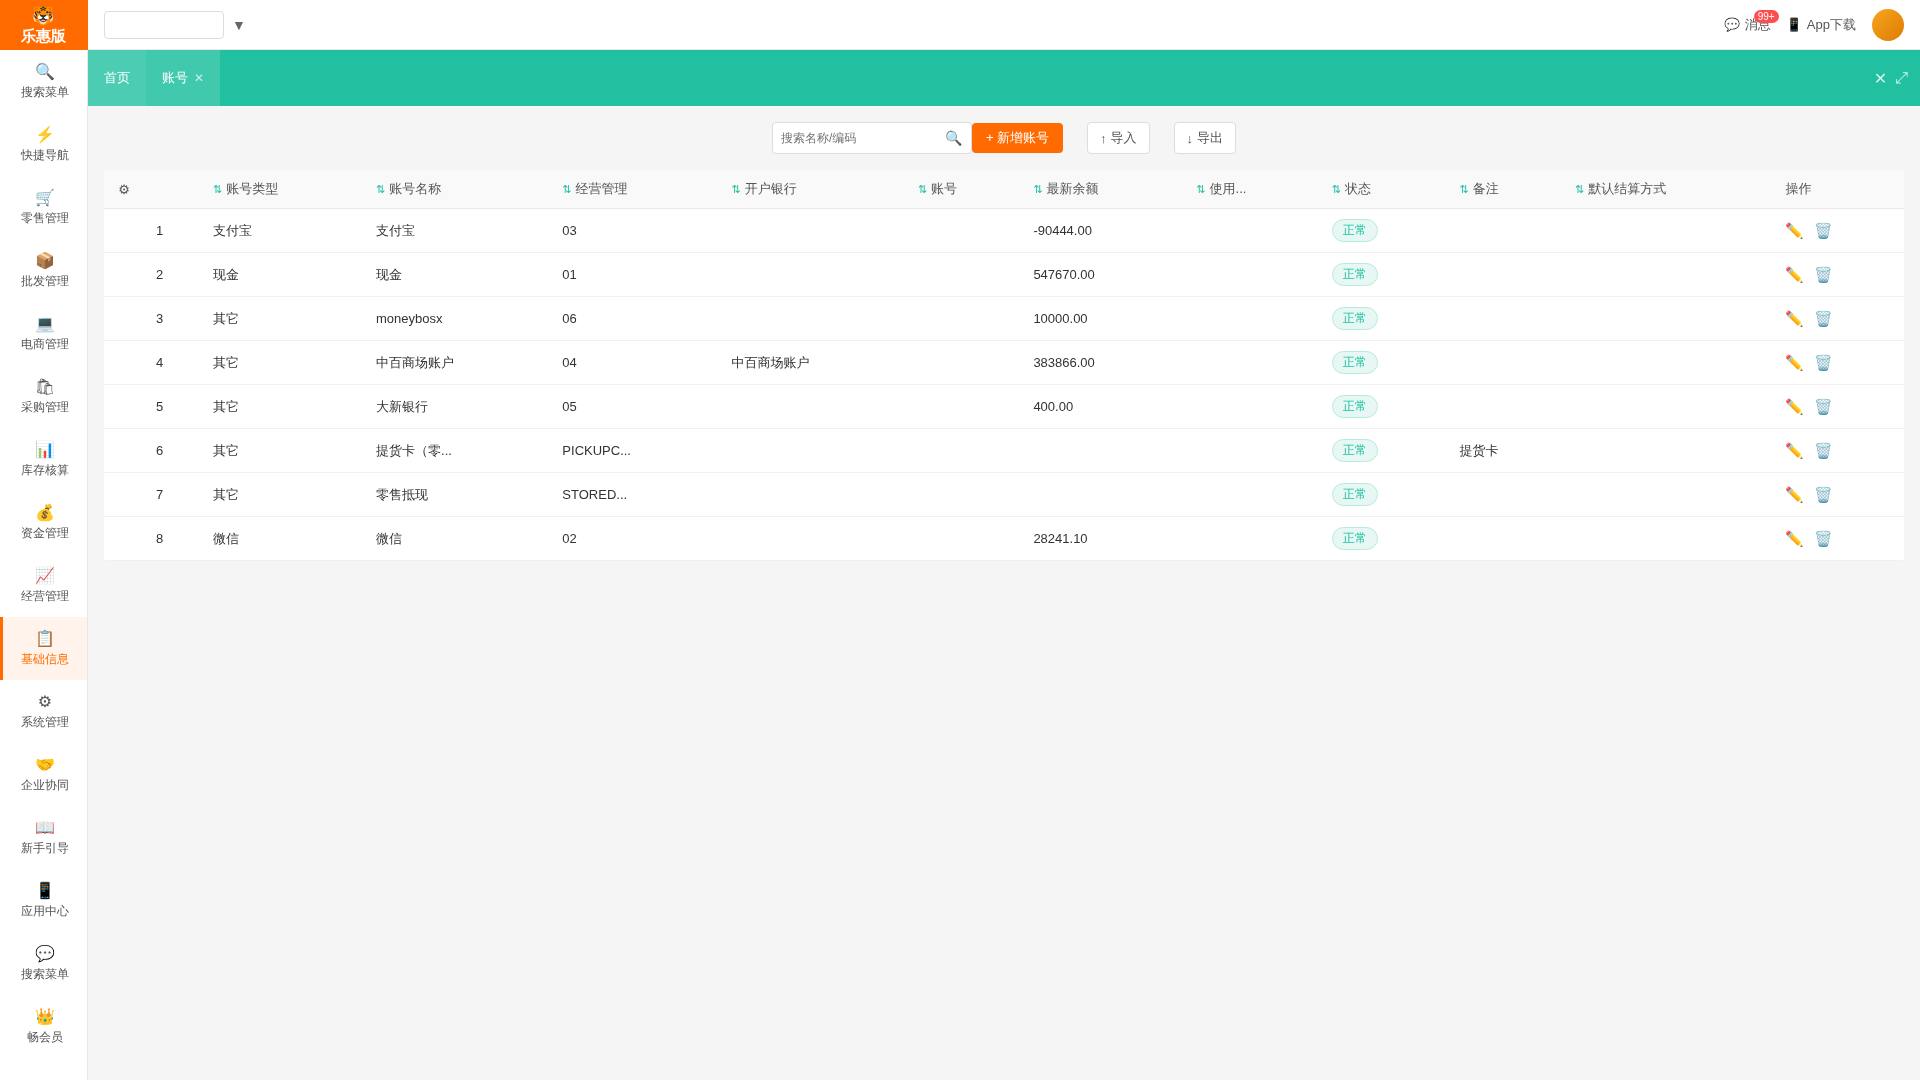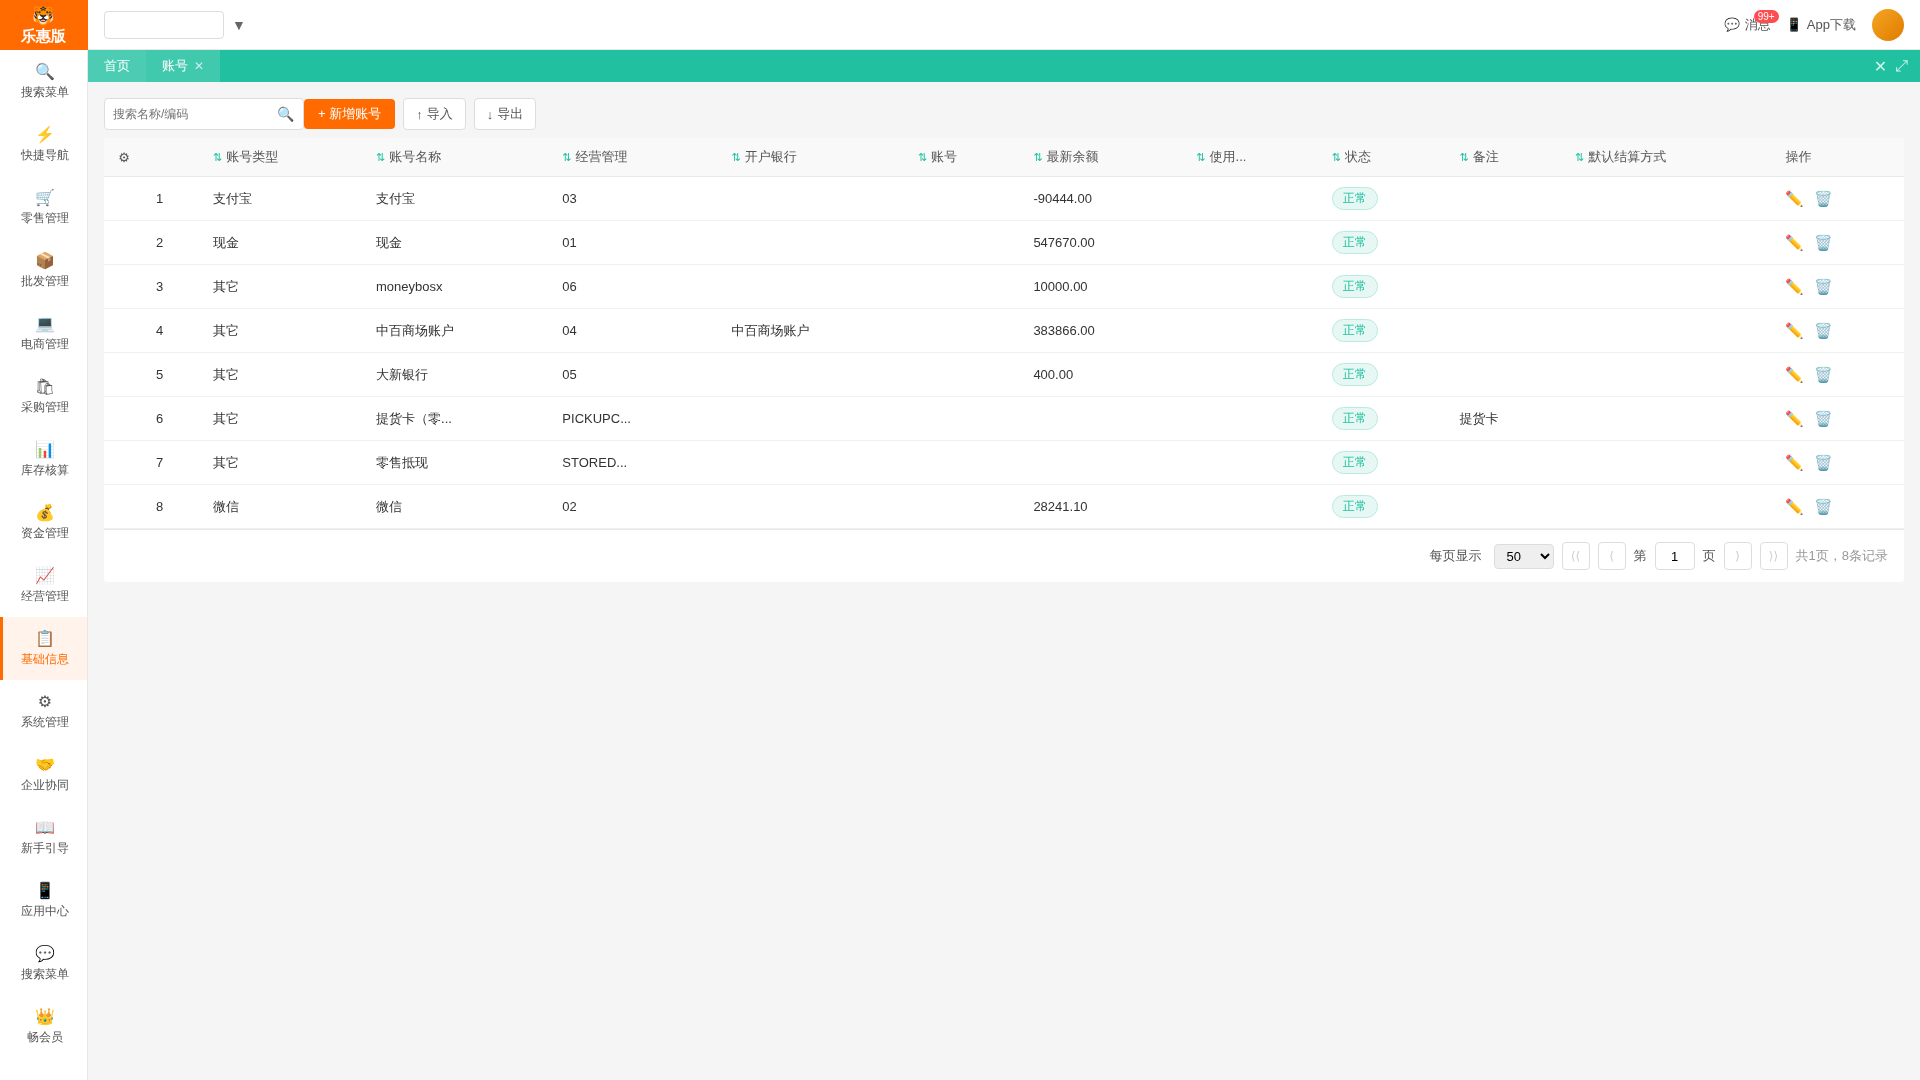--- a/index.html
+++ b/index.html
@@ -144,21 +144,21 @@
     .topbar-avatar {
       width: 32px;
       height: 32px;
       border-radius: 50%;
       background: linear-gradient(135deg, #f5a623, #e07b00);
       cursor: pointer;
     }
 
     
     .tabbar {
-      height: 32px;
+      height: 56px;
       background: #20c0a0;
       display: flex;
       align-items: stretch;
       flex-shrink: 0;
     }
     .tab {
       display: flex;
       align-items: center;
       padding: 0 16px;
       cursor: pointer;
@@ -194,22 +194,22 @@
       flex: 1;
       padding: 16px;
       overflow: auto;
       background: #f5f5f5;
     }
 
     
     .toolbar {
       display: flex;
       align-items: center;
-      justify-content: flex-start;
-      margin-bottom: 8px;
+      justify-content: center;
+      margin-bottom: 16px;
     }
     .toolbar-left {
       display: flex;
       align-items: center;
       gap: 8px;
     }
     .search-box {
       display: flex;
       align-items: center;
       border: 1px solid #ddd;
@@ -226,21 +226,21 @@
       color: #999;
       flex: 1;
     }
     .search-icon {
       color: #aaa;
       font-size: 14px;
     }
     .toolbar-right {
       display: flex;
       align-items: center;
-      gap: 8px;
+      gap: 24px;
     }
     .btn-primary {
       background: #ff6b00;
       color: #fff;
       border: none;
       border-radius: 4px;
       padding: 6px 14px;
       cursor: pointer;
       font-size: 13px;
       display: flex;
@@ -741,31 +741,15 @@
       <td>
         <div class="action-icons">
           <span class="action-icon" title="编辑">✏️</span>
           <span class="action-icon" title="删除">🗑️</span>
         </div>
       </td>
     </tr>
           </tbody>
       </table>
 
-      <div class="pagination">
-        <span class="pagination-label">每页显示</span>
-        <select class="page-size-select">
-          <option>50</option>
-          <option>100</option>
-          <option>200</option>
-        </select>
-        <button class="page-btn disabled">⟨⟨</button>
-        <button class="page-btn disabled">⟨</button>
-        <span>第</span>
-        <input class="page-input" type="text" value="1" style="">
-        <span>页</span>
-        <button class="page-btn disabled">⟩</button>
-        <button class="page-btn disabled">⟩⟩</button>
-        <span class="page-info">共1页，8条记录</span>
-      </div>
     </div>
   </div>
 </div>
 
 </body></html>

